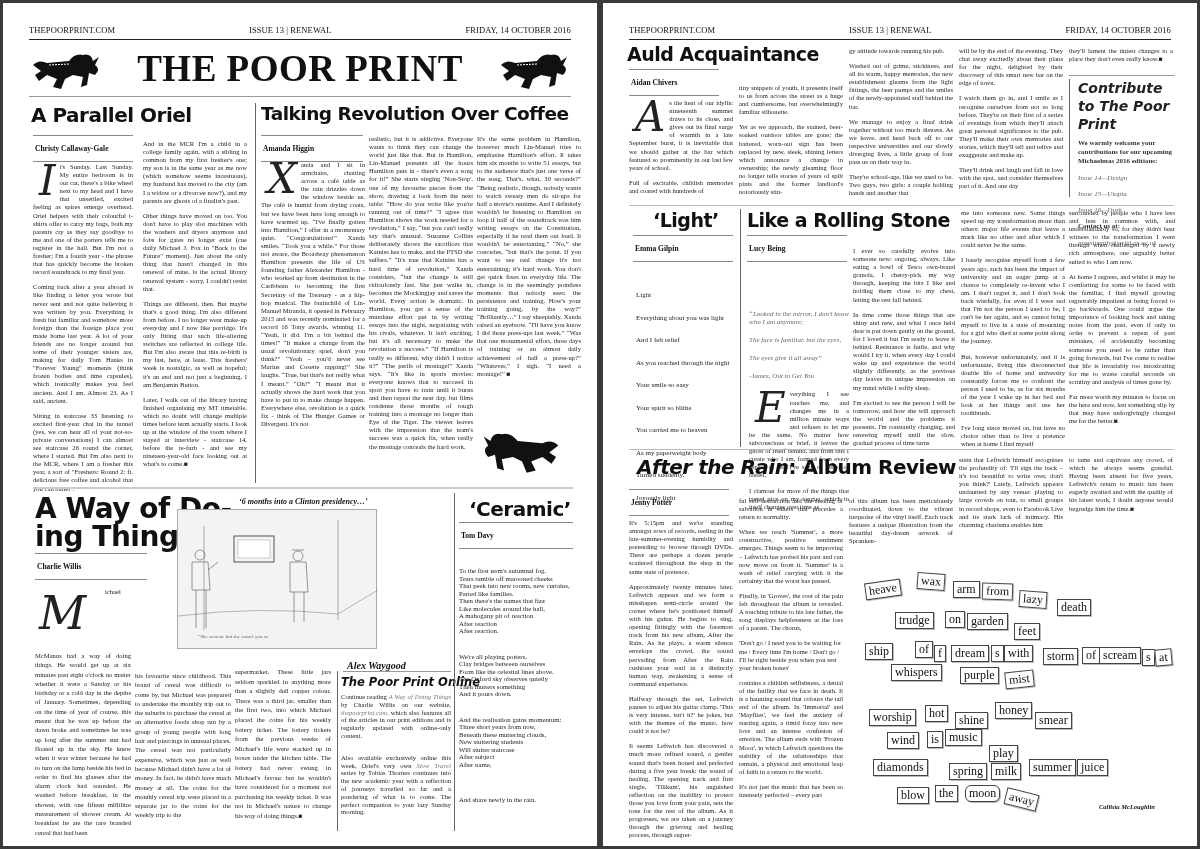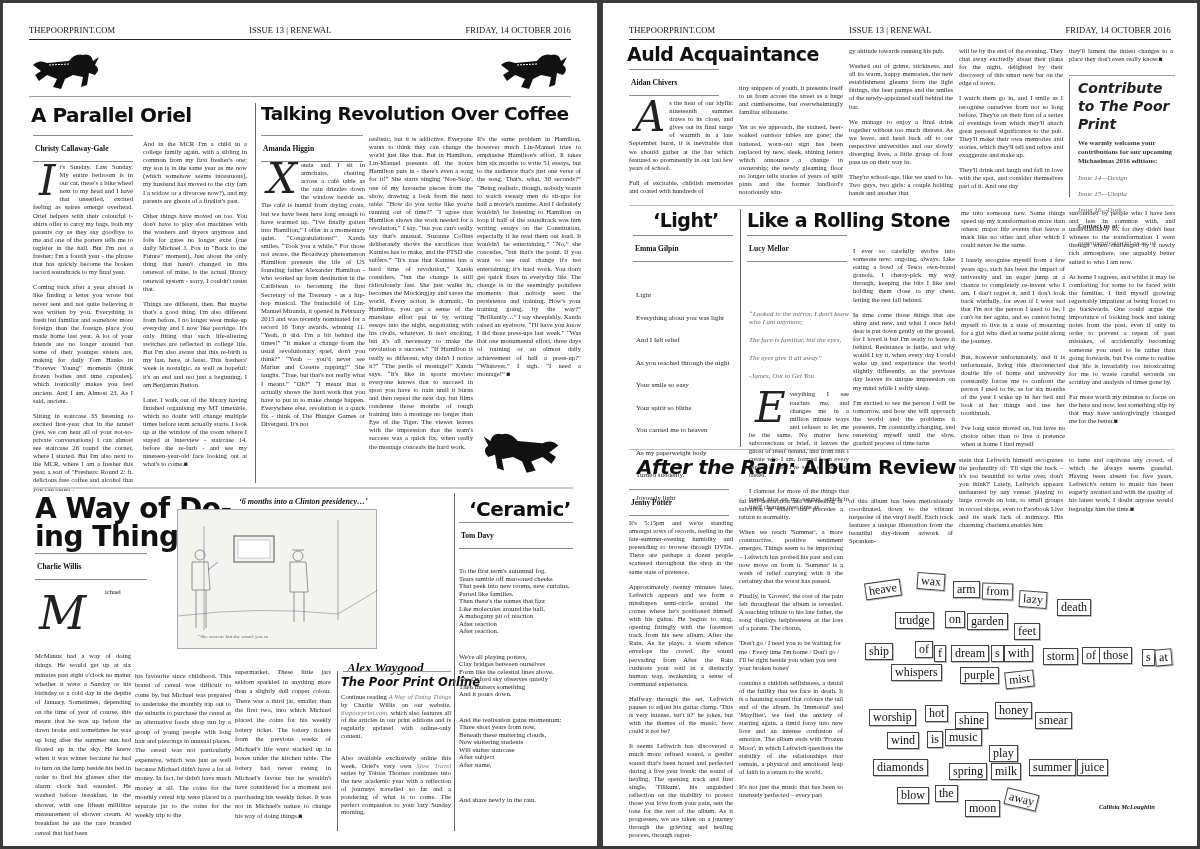--- a/index.html
+++ b/index.html
@@ -24,21 +24,21 @@
   .poem { position: absolute; font-size: 7px; line-height: 9.2px; color: #222; }
   .poem .stanza { margin-bottom: 18px; }
   .poem-light { position: absolute; font-size: 7px; color: #222; }
   .poem-light div { height: 22.5px; }
   .sidebar-box { position: absolute; border-left: 1px solid #666; padding-left: 8px; }
   .sidebar-title { font-family: "DejaVu Sans", sans-serif; font-weight: bold; font-style: italic; font-size: 14px; line-height: 18px; color: #222; }
   .sidebar-text { font-size: 7px; line-height: 9px; font-weight: bold; color: #333; margin-top: 6px; }
   .sidebar-item { font-size: 7px; font-style: italic; color: #666; margin-top: 8px; }
   .cartoon { position: absolute; border: 1px solid #aaa; background: #f3f3f1; }
   .caption { position: absolute; font-size: 8px; font-weight: bold; }
-  .credit { position: absolute; font-size: 13px; font-weight: bold; font-style: italic; }
+  .credit { position: absolute; font-size: 10px; font-weight: bold; font-style: italic; }
   .quote { font-style: italic; color: #666; font-size: 7px; margin-bottom: 10px; }
   .magnets { position: absolute; }
   .mag { position: absolute; border: 1px solid #444; background: #fff; font-family: "Liberation Serif", serif; font-size: 12px; padding: 0 3px; line-height: 15px; box-shadow: 1px 1px 0 #bbb; }
   .online-title { font-family: "DejaVu Sans", sans-serif; font-weight: bold; font-style: italic; font-size: 11.5px; white-space: nowrap; }
   .online-link { font-style: italic; color: #777; }
 </style>
 </head>
 <body>
 
 <div class="page" id="page-left">
@@ -46,20 +46,21 @@
     <span>THEPOORPRINT.COM</span>
     <span>ISSUE 13 | RENEWAL</span>
     <span>FRIDAY, 14 OCTOBER 2016</span>
   </div>
   <div class="topbar-rule"></div>
   <div class="masthead">
     <svg class="lion" viewBox="0 0 74 46">
       <path d="M4 20 Q10 14 18 18 L40 16 Q46 8 54 10 Q62 8 64 16 L70 12 L66 20 Q72 24 66 30 L60 28 L58 40 L52 42 L54 32 L44 30 L36 34 L32 44 L24 42 L28 34 L18 30 L10 36 L6 30 L12 26 Z" fill="#111"></path>
       <path d="M20 20 L40 19" stroke="#fff" stroke-width="1" stroke-dasharray="2 1"></path>
     </svg>
+    <div class="masthead-title">THE POOR PRINT</div>
     <svg class="lion" viewBox="0 0 74 46">
       <path d="M4 20 Q10 14 18 18 L40 16 Q46 8 54 10 Q62 8 64 16 L70 12 L66 20 Q72 24 66 30 L60 28 L58 40 L52 42 L54 32 L44 30 L36 34 L32 44 L24 42 L28 34 L18 30 L10 36 L6 30 L12 26 Z" fill="#111"></path>
       <path d="M20 20 L40 19" stroke="#fff" stroke-width="1" stroke-dasharray="2 1"></path>
     </svg>
   </div>
   <div class="mast-rule"></div>
 
   <div class="headline" style="left:28px; top:100px; font-size:20px;">A Parallel Oriel</div>
   <div class="byline-box" style="left:30px; top:132px; width:100px;">Christy Callaway-Gale</div>
   <div class="col" style="left:30px; top:160px; width:100px;">
@@ -220,21 +221,21 @@
     <div>Your smile so easy</div>
     <div>Your spirit so blithe</div>
     <div>You carried me to heaven</div>
     <div>As my paperweight body</div>
     <div>Turned suddenly,</div>
     <div>Joyously light</div>
   </div>
   <div class="vrule" style="left:137px; top:206px; height:238px;"></div>
 
   <div class="headline" style="left:144px; top:206px; font-size:19px;">Like a Rolling Stone</div>
-  <div class="byline-box" style="left:144px; top:232px; width:100px;">Lucy Mellor</div>
+  <div class="byline-box" style="left:144px; top:232px; width:100px;">Lucy Being</div>
   <div class="col" style="left:146px; top:270px; width:100px;margin-top:37px;">
     <div class="quote">“Looked in the mirror, I don't know who I am anymore;</div>
     <div class="quote">The face is familiar, but the eyes,</div>
     <div class="quote">The eyes give it all away”</div>
     <div class="quote">-James, Out to Get You</div>
     <p><span class="dropcap">E</span><span>verything I see touches me, and changes me in a million minute ways and refuses to let me be the same. No matter how subconscious or brief, it leaves the ghost of itself behind, and from this I create who I am, formed from every aspect of life I've seen or heard or tasted.</span></p>
     <p>I clamour for more of the things that tasted nice on my tongue, which in itself changes over time as</p>
   </div>
   <div class="col" style="left:250px; top:244px; width:102px;">
     <p>I ever so carefully evolve into someone new: ongoing, always. Like eating a bowl of Tesco own-brand granola, I cherry-pick my way through, keeping the bits I like and holding them close to my chest, letting the rest fall behind.</p>
@@ -287,21 +288,21 @@
       <span class="mag" style="left: 110px; top: 44px; transform: rotate(0deg);">garden</span>
       <span class="mag" style="left: 157px; top: 54px; transform: rotate(0deg);">feet</span>
       <span class="mag" style="left: 8px; top: 74px; transform: rotate(0deg);">ship</span>
       <span class="mag" style="left: 58px; top: 72px; transform: rotate(0deg);">of</span>
       <span class="mag" style="left: 77px; top: 76px; transform: rotate(0deg);">f</span>
       <span class="mag" style="left: 94px; top: 76px; transform: rotate(0deg);">dream</span>
       <span class="mag" style="left: 134px; top: 76px; transform: rotate(0deg);">s</span>
       <span class="mag" style="left: 147px; top: 76px; transform: rotate(0deg);">with</span>
       <span class="mag" style="left: 186px; top: 79px; transform: rotate(0deg);">storm</span>
       <span class="mag" style="left: 225px; top: 78px; transform: rotate(0deg);">of</span>
-      <span class="mag" style="left: 242px; top: 78px; transform: rotate(0deg);">those</span>
+      <span class="mag" style="left: 242px; top: 78px; transform: rotate(0deg);">scream</span>
       <span class="mag" style="left: 285px; top: 80px; transform: rotate(0deg);">s</span>
       <span class="mag" style="left: 298px; top: 80px; transform: rotate(-5deg);">at</span>
       <span class="mag" style="left: 34px; top: 95px; transform: rotate(0deg);">whispers</span>
       <span class="mag" style="left: 103px; top: 98px; transform: rotate(0deg);">purple</span>
       <span class="mag" style="left: 148px; top: 102px; transform: rotate(-6deg);">mist</span>
       <span class="mag" style="left: 12px; top: 140px; transform: rotate(0deg);">worship</span>
       <span class="mag" style="left: 68px; top: 136px; transform: rotate(0deg);">hot</span>
       <span class="mag" style="left: 98px; top: 143px; transform: rotate(0deg);">shine</span>
       <span class="mag" style="left: 138px; top: 133px; transform: rotate(0deg);">honey</span>
       <span class="mag" style="left: 178px; top: 143px; transform: rotate(0deg);">smear</span>
@@ -309,17 +310,17 @@
       <span class="mag" style="left: 70px; top: 162px; transform: rotate(0deg);">is</span>
       <span class="mag" style="left: 88px; top: 160px; transform: rotate(0deg);">music</span>
       <span class="mag" style="left: 132px; top: 176px; transform: rotate(0deg);">play</span>
       <span class="mag" style="left: 16px; top: 190px; transform: rotate(0deg);">diamonds</span>
       <span class="mag" style="left: 92px; top: 194px; transform: rotate(0deg);">spring</span>
       <span class="mag" style="left: 134px; top: 194px; transform: rotate(0deg);">milk</span>
       <span class="mag" style="left: 172px; top: 190px; transform: rotate(0deg);">summer</span>
       <span class="mag" style="left: 220px; top: 190px; transform: rotate(0deg);">juice</span>
       <span class="mag" style="left: 40px; top: 218px; transform: rotate(0deg);">blow</span>
       <span class="mag" style="left: 78px; top: 216px; transform: rotate(0deg);">the</span>
-      <span class="mag" style="left: 108px; top: 231px; transform: rotate(0deg);">moon</span>
+      <span class="mag" style="left: 108px; top: 216px; transform: rotate(0deg); border-radius: 6px;">moon</span>
       <span class="mag" style="left: 148px; top: 222px; transform: rotate(14deg);">away</span>
     </div>
   <div class="credit" style="left:496px; top:800px; font-size:6.5px;">Callista McLoughlin</div>
 </div>
 
 </body></html>

